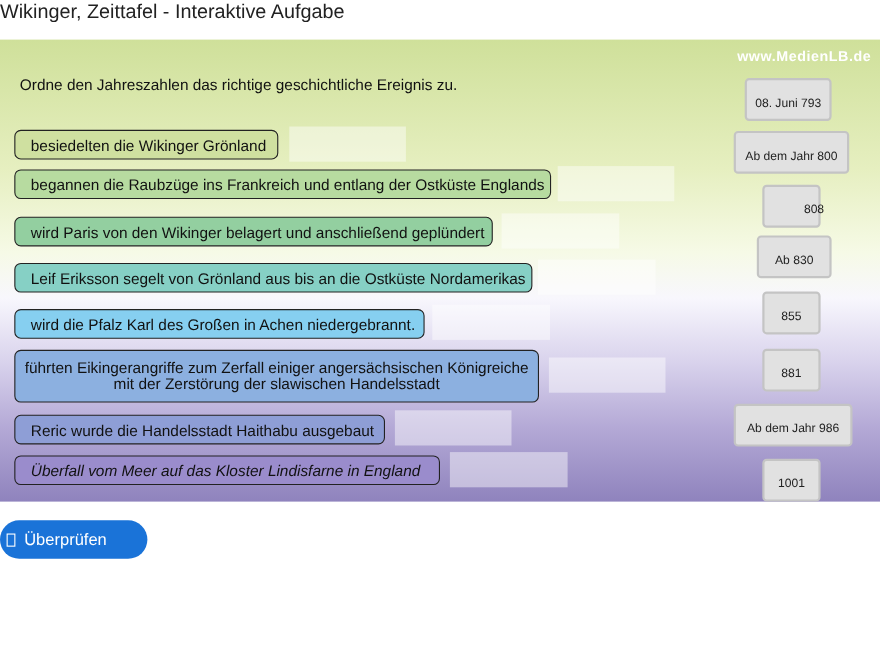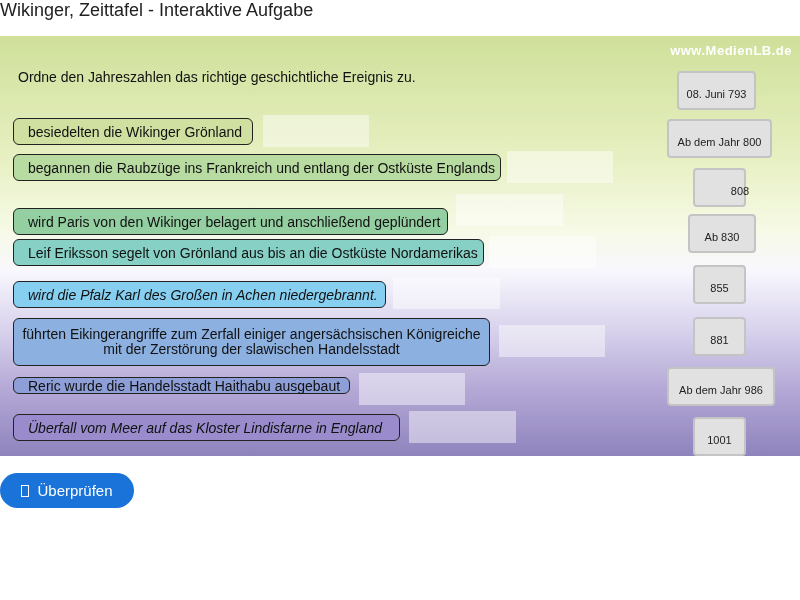--- a/index.html
+++ b/index.html
@@ -16,54 +16,54 @@
     font-size: 14px; color: #111; padding: 0 14px; display: flex; align-items: center; white-space: nowrap; cursor: grab;
   }
   .event.multi { flex-direction: column; justify-content: center; line-height: 15px; text-align: center; padding: 0 4px; }
   .drop { position: absolute; background: rgba(255,255,255,0.45); }
   .year {
     position: absolute; box-sizing: border-box; background: #e1e1e1; border: 2px solid #c4c4c4; border-radius: 4px;
     font-size: 11px; color: #222; display: flex; align-items: center; justify-content: center; padding-top: 6px; cursor: grab; white-space: nowrap;
   }
   .check-btn {
     position: absolute; left: 0; top: 473px; width: 134px; height: 35px; border-radius: 18px; background: #1a73d8; color: #fff;
-    border: none; font-size: 15px; display: flex; align-items: center; justify-content: center; gap: 8px; cursor: pointer;
+    border: none; font-size: 15px; display: flex; align-items: center; gap: 8px; cursor: pointer;
     font-family: "Liberation Sans", sans-serif;
   }
   .check-icon { font-size: 11px; display: inline-block; width: 8px; height: 12px; border: 1px solid #fff; box-sizing: border-box; }
 </style>
 </head>
 <body>
 
 <div class="page-title">Wikinger, Zeittafel - Interaktive Aufgabe</div>
 
 <div class="stage">
   <div class="logo">www.MedienLB.de</div>
   <div class="instruction">Ordne den Jahreszahlen das richtige geschichtliche Ereignis zu.</div>
 
   <div class="event" style="left:13px;top:82px;width:240px;height:27px;background:#cfe0a0;">
       <span>besiedelten die Wikinger Grönland</span>
     </div>
   <div class="event" style="left:13px;top:118px;width:488px;height:27px;background:#b7dba0;">
       <span>begannen die Raubzüge ins Frankreich und entlang der Ostküste Englands</span>
     </div>
-  <div class="event" style="left:13px;top:172px;width:435px;height:27px;background:#93cfa0;">
+  <div class="event" style="left:13px;top:161px;width:435px;height:27px;background:#93cfa0;">
       <span>wird Paris von den Wikinger belagert und anschließend geplündert</span>
     </div>
   <div class="event" style="left:13px;top:203px;width:471px;height:27px;background:#86d0c5;">
       <span>Leif Eriksson segelt von Grönland  aus bis an die Ostküste Nordamerikas</span>
     </div>
-  <div class="event" style="left:13px;top:245px;width:373px;height:27px;background:#86cff0;font-style:italic;">
+  <div class="event" style="left:13px;top:245px;width:373px;height:27px;background:#86cff0;">
       <span>wird die Pfalz Karl des Großen in Achen niedergebrannt.</span>
     </div>
   <div class="event multi" style="left:13px;top:282px;width:477px;height:48px;background:#8cb0e0;">
     <span>führten Eikingerangriffe zum Zerfall einiger angersächsischen Königreiche</span>
     <span>mit der Zerstörung der slawischen Handelsstadt</span>
   </div>
-  <div class="event" style="left:13px;top:341px;width:337px;height:17px;background:#8e9ed6;">
+  <div class="event" style="left:13px;top:341px;width:337px;height:27px;background:#8e9ed6;">
       <span>Reric wurde die Handelsstadt Haithabu ausgebaut</span>
     </div>
   <div class="event" style="left:13px;top:378px;width:387px;height:27px;background:#9a8ccc;font-style:italic;">
       <span>Überfall vom Meer auf das Kloster  Lindisfarne in England</span>
     </div>
 
   <div class="drop" style="left:263px;top:79px;width:106px;height:32px;"></div>
   <div class="drop" style="left:507px;top:115px;width:106px;height:32px;"></div>
   <div class="drop" style="left:456px;top:158px;width:107px;height:32px;"></div>
   <div class="drop" style="left:489px;top:200px;width:107px;height:32px;"></div>

